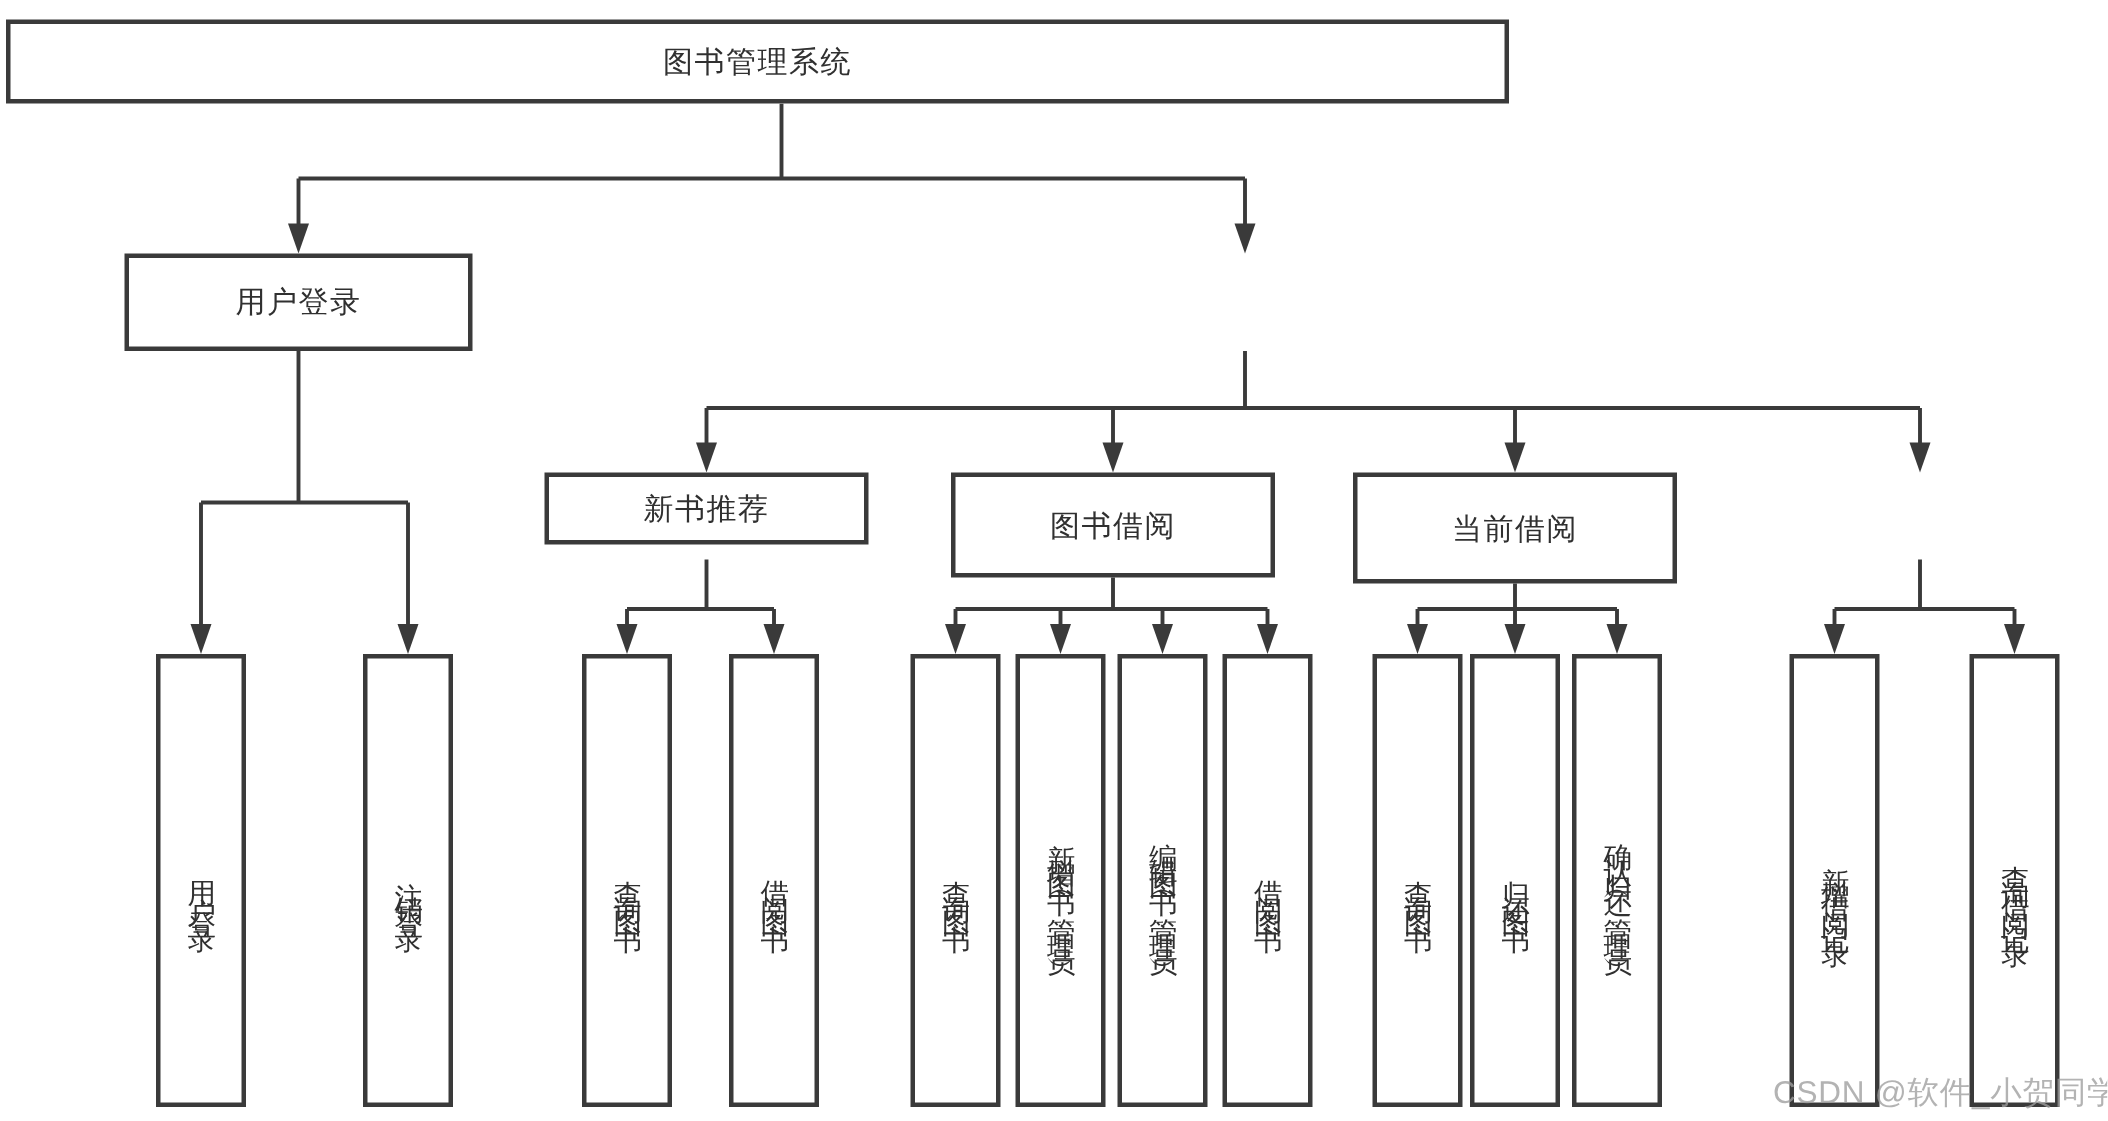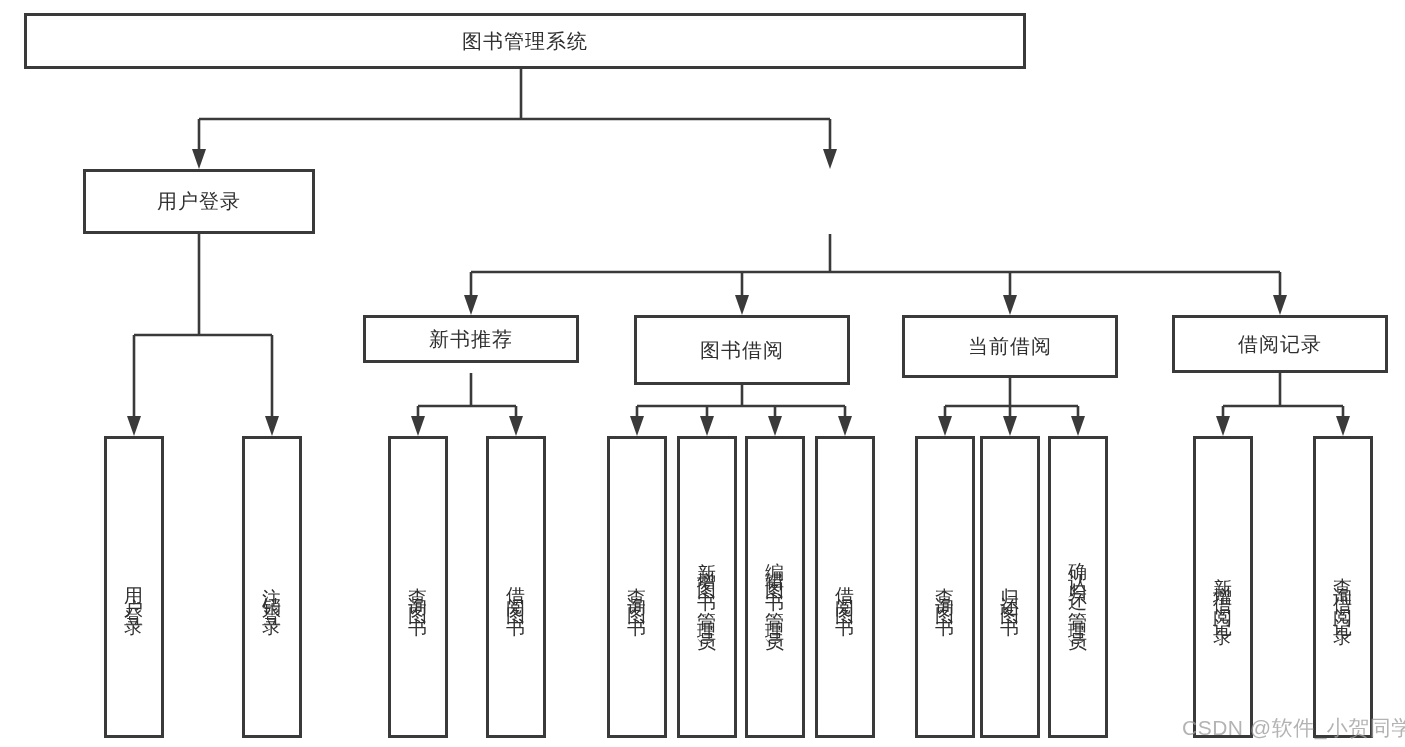--- a/index.html
+++ b/index.html
@@ -127,39 +127,36 @@
       <polygon points="1071,416 1085,416 1078,436"></polygon>
 
     <path d="M1280 373 V406"></path>
     <path d="M1223 406 H1343"></path>
     <path d="M1223 406 V418"></path>
       <polygon points="1216,416 1230,416 1223,436"></polygon>
     <path d="M1343 406 V418"></path>
       <polygon points="1336,416 1350,416 1343,436"></polygon>
   </svg>
 
-  <div class="node h" style="left:24px; top:13px; width:1002px; height:56px;">
+  <div class="node h" style="left:4px; top:13px; width:1002px; height:56px;">
     <span>图书管理系统</span>
   </div>
 
   <div class="node h" style="left:83px; top:169px; width:232px; height:65px;">
     <span>用户登录</span>
   </div>
 
   <div class="node h" style="left:363px; top:315px; width:216px; height:48px;">
     <span>新书推荐</span>
   </div>
   <div class="node h" style="left:634px; top:315px; width:216px; height:70px;">
     <span>图书借阅</span>
   </div>
-  <div class="node h" style="left:902px; top:315px; width:216px; height:63px;">
+  <div class="node h" style="left:902px; top:315px; width:216px; height:74px;">
     <span>当前借阅</span>
-  </div>
-  <div class="node h" style="left:1172px; top:315px; width:216px; height:58px;">
-    <span>借阅记录</span>
   </div>
 
   <div class="node leaf" style="left:104px; top:436px; width:60px; height:302px;">
     <span>用户登录</span>
   </div>
   <div class="node leaf" style="left:242px; top:436px; width:60px; height:302px;">
     <span>注销登录</span>
   </div>
 
   <div class="node leaf" style="left:388px; top:436px; width:60px; height:302px;">

